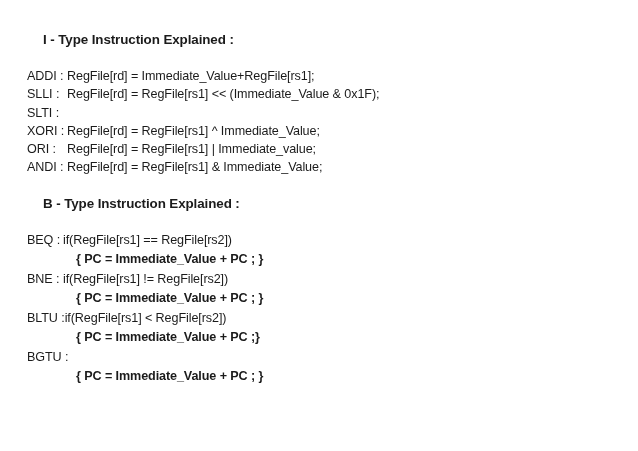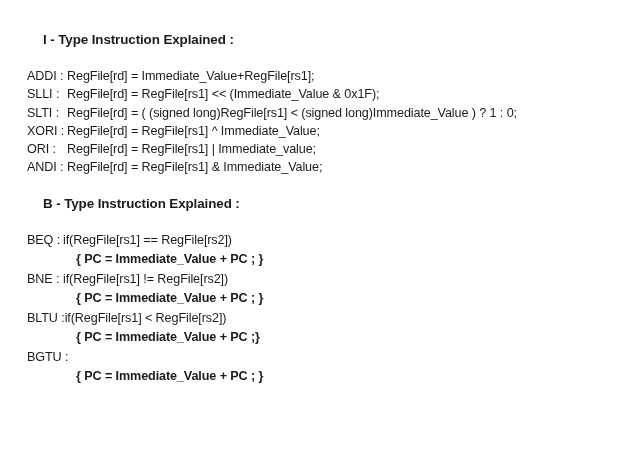--- a/index.html
+++ b/index.html
@@ -49,21 +49,21 @@
 </head>
 <body>
 
 <div class="page">
 
   <section class="section-i">
     <h2 class="section-heading">I - Type Instruction Explained :</h2>
     <div class="lines">
         <div class="line"><span class="label">ADDI :</span><span class="code">RegFile[rd] = Immediate_Value+RegFile[rs1];</span></div>
         <div class="line"><span class="label">SLLI :</span><span class="code">RegFile[rd] = RegFile[rs1] &lt;&lt; (Immediate_Value &amp; 0x1F);</span></div>
-        <div class="line"><span class="label">SLTI :</span><span class="code">RegFile[rd] = ( (signed long)RegFile[rs1] &lt; (signed long)Immediate_Value ) ? 1 : 0;</span></div>
+        <div class="line"><span class="label">SLTI :</span></div>
         <div class="line"><span class="label">XORI :</span><span class="code">RegFile[rd] = RegFile[rs1] ^ Immediate_Value;</span></div>
         <div class="line"><span class="label">ORI :</span><span class="code">RegFile[rd] = RegFile[rs1] | Immediate_value;</span></div>
         <div class="line"><span class="label">ANDI :</span><span class="code">RegFile[rd] = RegFile[rs1] &amp; Immediate_Value;</span></div>
       </div>
   </section>
 
   <section class="section-b">
     <h2 class="section-heading">B - Type Instruction Explained :</h2>
     <div class="lines">
         <div class="line"><span class="label">BEQ :</span><span class="code">if(RegFile[rs1] == RegFile[rs2])</span></div>

